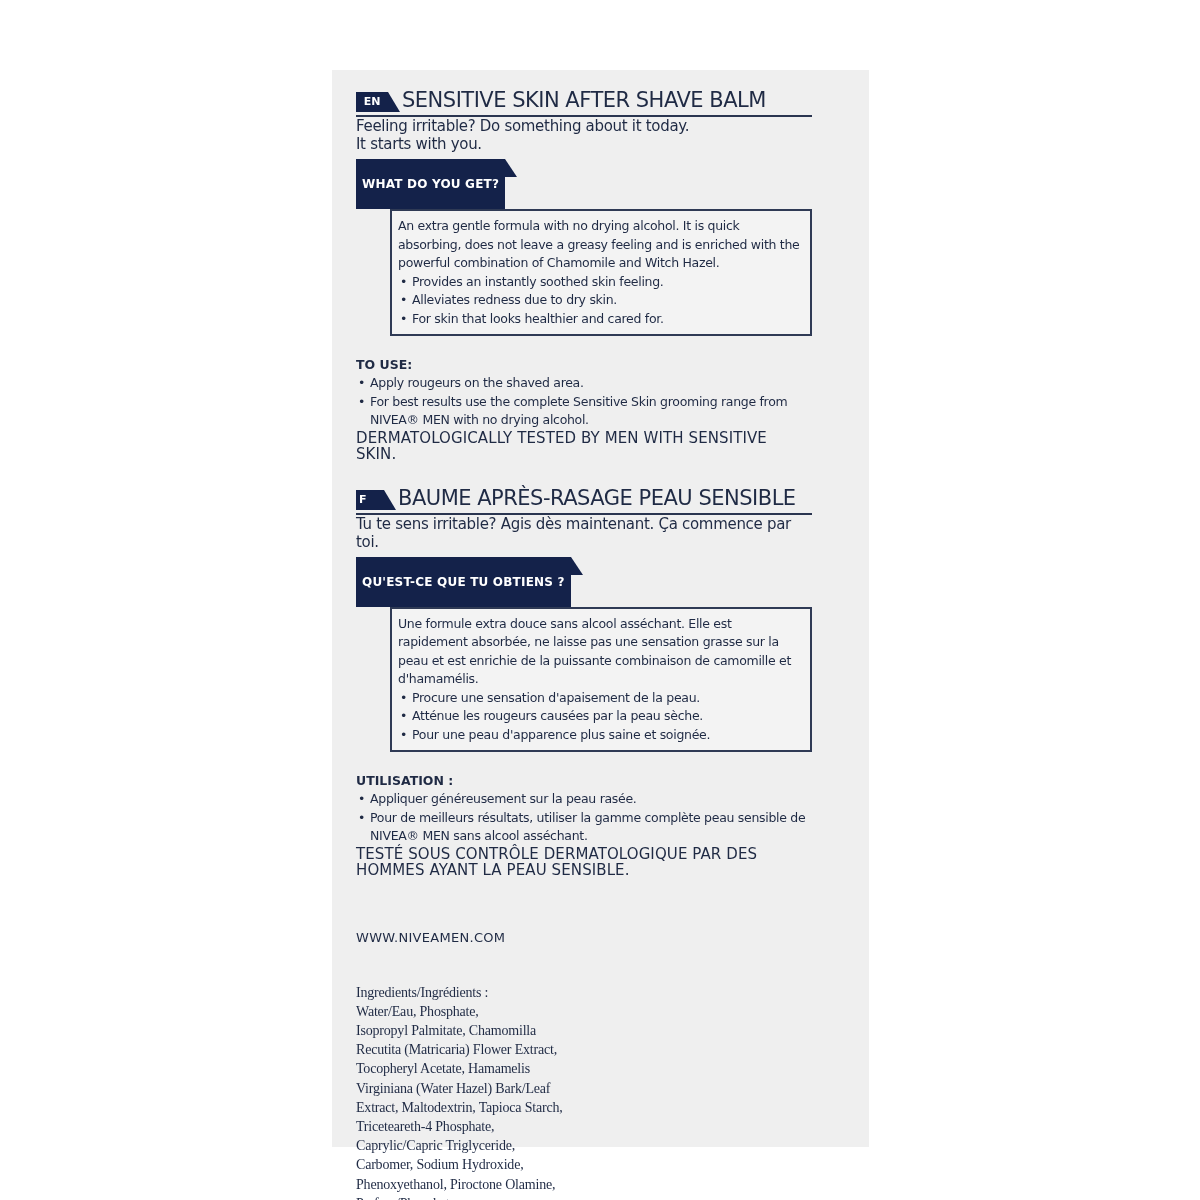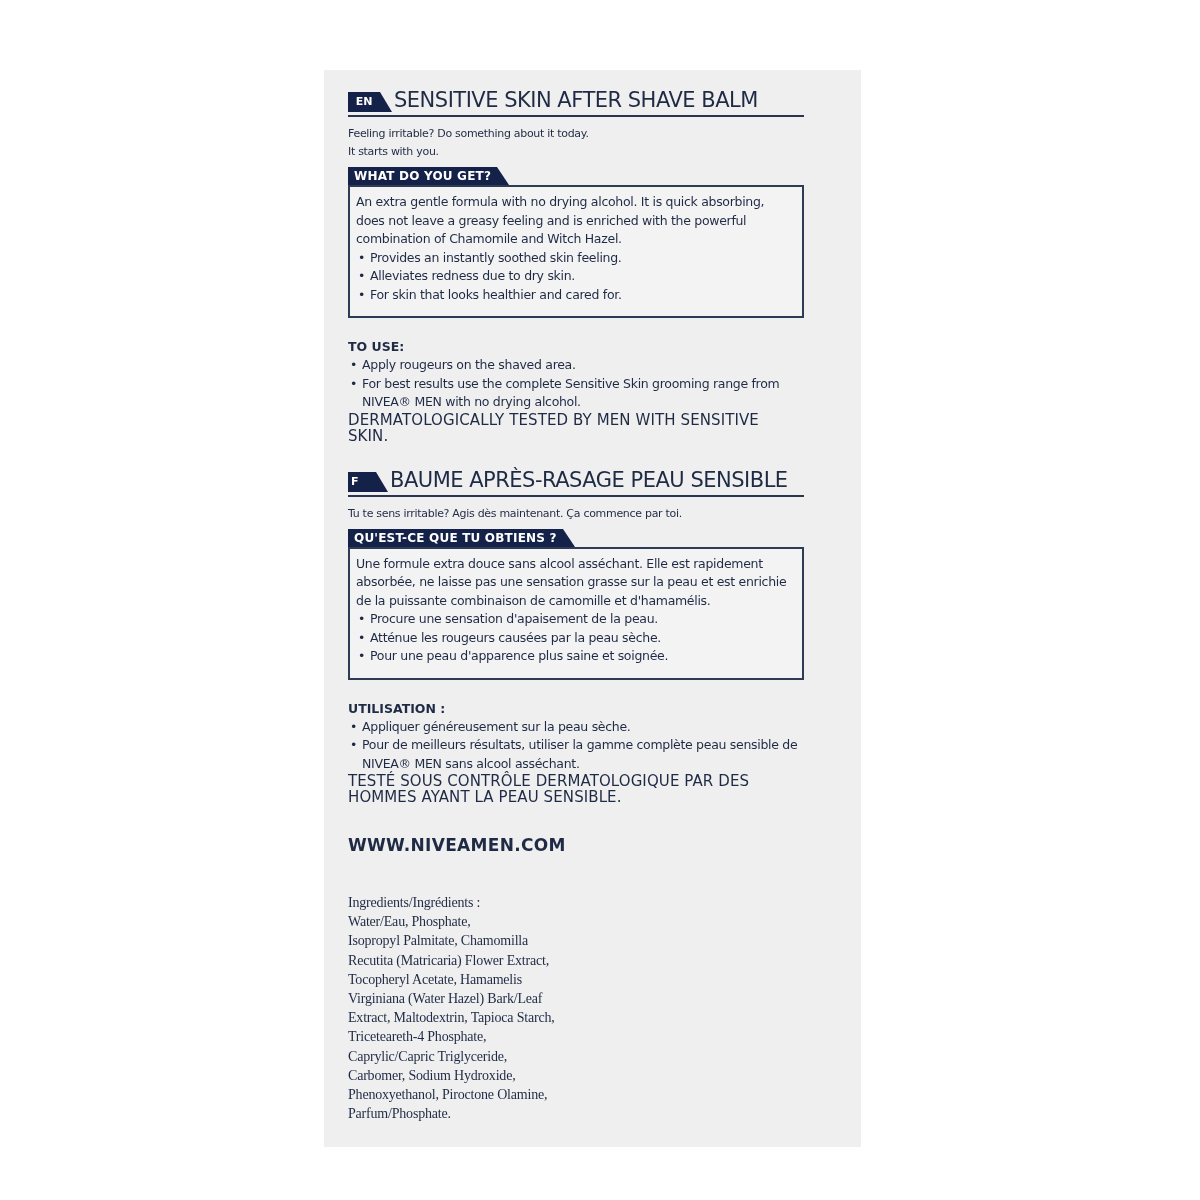--- a/index.html
+++ b/index.html
@@ -1,59 +1,59 @@
 <!DOCTYPE html>
 <html><head>
 <meta charset="utf-8">
 <style>
   html, body { margin: 0; padding: 0; }
   body {
     width: 1200px; height: 1200px; background: #ffffff; position: relative; overflow: hidden;
     font-family: "DejaVu Sans", "Liberation Sans", sans-serif; color: #1f2a44;
   }
   .panel {
-    position: absolute; left: 324px; top: 70px; width: 537px; height: 1077px;
+    position: absolute; left: 332px; top: 70px; width: 537px; height: 1077px;
     background: #efefef;
   }
   .content { position: absolute; left: 24px; top: 16px; width: 456px; }
   .title-row { position: relative; height: 28px; display: flex; align-items: flex-end; }
   .lang-tag {
     position: relative; display: inline-block; height: 20px; min-width: 26px; padding: 0 3px;
     background: #14224a; color: #fff; font-weight: bold; font-size: 11px; line-height: 20px;
     text-align: center; margin-right: 14px; margin-bottom: 2px;
   }
   .lang-tag::after {
     content: ""; position: absolute; right: -12px; top: 0; width: 0; height: 0;
     border-top: 20px solid transparent; border-left: 12px solid #14224a;
   }
   .title { font-size: 21px; letter-spacing: -0.5px; white-space: nowrap; line-height: 28px; }
   .title b { font-weight: normal; }
   .title span { font-weight: normal; }
   .title-rule { height: 2px; background: #2a3550; margin-top: 1px; }
-  .intro { font-size: 11px; line-height: 18px; margin-top: 8px; letter-spacing: -0.3px; }
+  .intro { font-size: 15px; line-height: 18px; margin-top: 0; letter-spacing: -0.3px; }
   .box-tag {
     position: relative; display: inline-block; background: #14224a; color: #fff;
-    font-weight: bold; font-size: 12px; height: 18px; line-height: 18px; padding: 0 6px;
+    font-weight: bold; font-size: 12px; height: 18px; line-height: 18px; padding: 16px 6px;
     margin-top: 6px; letter-spacing: 0.2px;
   }
   .box-tag::after {
     content: ""; position: absolute; right: -12px; top: 0;
     border-bottom: 18px solid #14224a; border-right: 12px solid transparent;
   }
   .box {
-    border: 2px solid #2f3a55; padding: 6px 6px 12px 6px; font-size: 12.5px;
-    line-height: 18.5px; letter-spacing: -0.3px; background: #f3f3f3;
+    border: 2px solid #2f3a55; padding: 6px 6px 6px 6px; font-size: 12.5px;
+    line-height: 18.5px; letter-spacing: -0.3px; background: #f3f3f3; margin-left: 34px;
   }
   ul { margin: 0; padding: 0; list-style: none; }
   li { position: relative; padding-left: 14px; }
   li::before { content: "•"; position: absolute; left: 2px; top: 0; }
   .section-head { font-weight: bold; font-size: 12.5px; margin-top: 20px; line-height: 18px; }
   .plain { font-size: 12.5px; line-height: 18.5px; letter-spacing: -0.3px; }
   .caps { font-size: 15px; line-height: 16px; letter-spacing: 0.1px; text-transform: uppercase; }
-  .url { font-weight: bold; font-size: 17px; margin-top: 30px; letter-spacing: 0.3px; }
+  .url { font-weight: normal; font-size: 13px; margin-top: 52px; letter-spacing: 0.3px; }
   .ingredients { font-size: 14px; line-height: 19.2px; margin-top: 38px; letter-spacing: -0.2px; font-family: Liberation Serif, serif; }
   .ingredients div { white-space: nowrap; }
 </style>
 </head>
 <body>
 
 <div class="panel">
   <div class="content">
 
     
@@ -95,21 +95,21 @@
     <div class="box">
       <div>Une formule extra douce sans alcool asséchant. Elle est rapidement absorbée, ne laisse pas une sensation grasse sur la peau et est enrichie de la puissante combinaison de camomille et d'hamamélis.</div>
       <ul>
         <li>Procure une sensation d'apaisement de la peau.</li>
         <li>Atténue les rougeurs causées par la peau sèche.</li>
         <li>Pour une peau d'apparence plus saine et soignée.</li>
       </ul>
     </div>
     <div class="section-head">UTILISATION :</div>
     <ul class="plain">
-      <li>Appliquer généreusement sur la peau sèche.</li>
+      <li>Appliquer généreusement sur la peau rasée.</li>
       <li>Pour de meilleurs résultats, utiliser la gamme complète peau sensible de NIVEA® MEN sans alcool asséchant.</li>
     </ul>
     <div class="caps">TESTÉ SOUS CONTRÔLE DERMATOLOGIQUE PAR DES HOMMES AYANT LA PEAU SENSIBLE.</div>
 
     <div class="url">WWW.NIVEAMEN.COM</div>
 
     <div class="ingredients">
       <div>Ingredients/Ingrédients :</div>
       <div>Water/Eau, Phosphate,</div>
       <div>Isopropyl Palmitate, Chamomilla</div>

